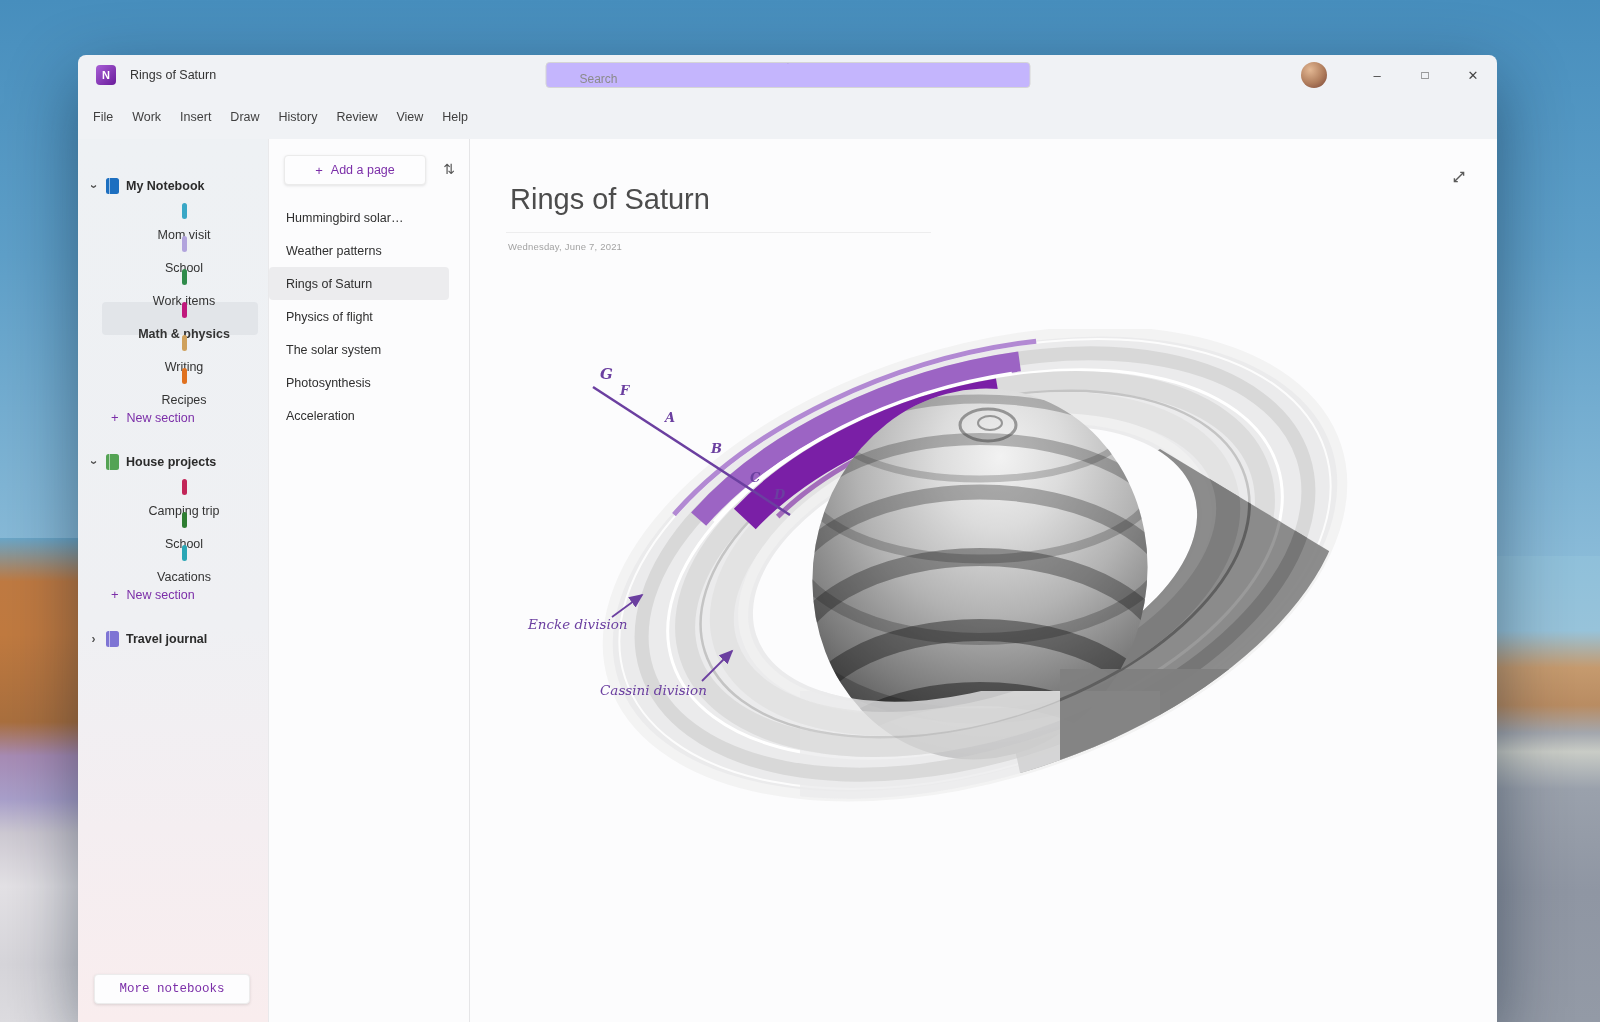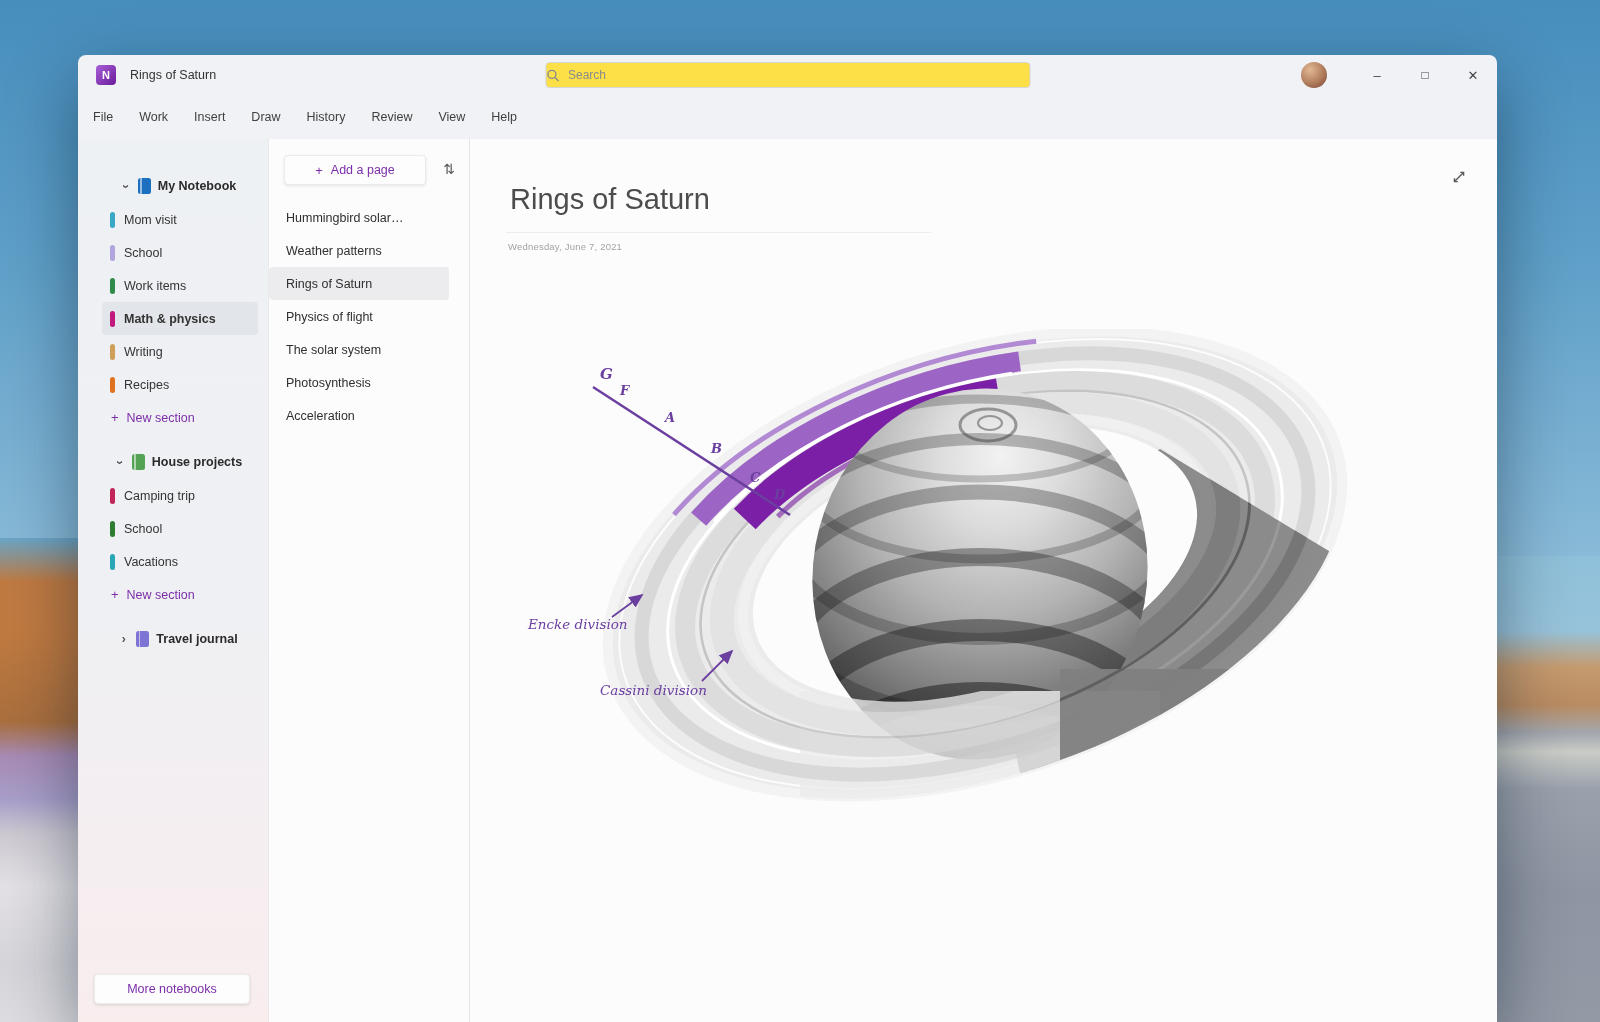--- a/index.html
+++ b/index.html
@@ -18,60 +18,60 @@
     background:#f0f2f5; border-radius:8px 8px 0 0; overflow:hidden;
     box-shadow:0 24px 70px rgba(0,20,40,.45); }
 
   
   .titlebar { height:40px; position:relative; display:flex; align-items:center; }
   .app-icon { width:20px; height:20px; border-radius:4px; margin-left:18px;
     background:linear-gradient(135deg,#a85fd6,#6a1b9a); color:#fff; font-size:11px; font-weight:bold;
     display:flex; align-items:center; justify-content:center; }
   .win-title { margin-left:14px; font-size:12.5px; color:#333; }
   .searchbox { position:absolute; left:50%; transform:translateX(-50%); top:7px;
-    width:485px; height:26px; background:#fde047; border:1px solid #d5d5d5; border-radius:4px;
-    display:flex; align-items:center; gap:7px; }
+    width:485px; height:26px; background:#c4b5fd; border:1px solid #d5d5d5; border-radius:4px;
+    display:flex; align-items:center; gap:7px;flex-direction:column; }
   .searchbox input { border:0; outline:0; background:transparent; font-size:12px; color:#555; width:420px;
     font-family:"Liberation Sans",sans-serif; }
   .searchbox input::placeholder { color:#8b8b8b; }
   .tb-right { position:absolute; right:0; top:0; height:40px; display:flex; align-items:center; }
   .avatar { width:26px; height:26px; border-radius:50%; margin-right:26px;
     background:radial-gradient(circle at 35% 30%,#e3b894,#b07d5c 55%,#8a5642 85%); }
   .win-btn { width:48px; height:40px; display:flex; align-items:center; justify-content:center;
     font-size:13px; color:#454545; cursor:default; }
   .win-btn.max { font-size:12px; }
 
   
-  .menubar { height:44px; display:flex; align-items:center; gap:26px; padding-left:15px;
+  .menubar { height:44px; display:flex; align-items:center; gap:19px; padding-left:15px;
     font-size:12.5px; color:#3f3f3f; }
 
   .main { display:flex; height:calc(100% - 84px); }
 
   
   .sidebar { width:190px; position:relative; padding-top:30px;
     background:linear-gradient(180deg,#eef1f4 0%,#eff0f3 55%,#f4eef1 78%,#f9edee 100%); }
   .nb-row { display:flex; align-items:center; height:34px; padding-left:10px;
-    font-size:12.5px; color:#2b2b2b; font-weight:bold; gap:7px;justify-content:center; }
+    font-size:12.5px; color:#2b2b2b; font-weight:bold; gap:7px; }
   .chev { width:11px; font-size:12px; color:#555; display:inline-block; text-align:center; line-height:11px; }
   .chev.down { transform:rotate(90deg); }
   .book { width:13px; height:16px; border-radius:2.5px; position:relative; flex:0 0 auto; }
   .book::before { content:""; position:absolute; left:2.5px; top:0; bottom:0; width:1.5px;
     background:rgba(255,255,255,.55); }
   .sec-row { display:flex; align-items:center; height:33px; margin:0 10px 0 24px; padding-left:8px;
-    font-size:12.5px; color:#333; gap:9px; border-radius:4px; }
+    font-size:12.5px; color:#333; gap:9px; border-radius:4px;flex-direction:column; }
   .sec-row.selected { background:#e2e5e9; font-weight:bold; }
   .sec-bar { width:5px; height:16px; border-radius:2.5px; flex:0 0 auto; }
   .new-section { display:flex; align-items:center; height:33px; margin-left:33px;
     font-size:12.5px; color:#7b2ea8; gap:8px; }
   .new-section .plus { font-size:13px; }
   .nb-gap { height:11px; }
   .more-btn { position:absolute; left:16px; bottom:18px; width:156px; height:30px;
     background:#fdfdfe; border:1px solid #ececec; border-radius:4px;
     box-shadow:0 1px 3px rgba(0,0,0,.12); color:#7b2ea8; font-size:12.5px;
-    display:flex; align-items:center; justify-content:center; }
+    display:flex; align-items:center; justify-content:center;font-family:Liberation Mono, monospace; }
 
   
   .pagelist { width:202px; background:#fcfcfd; border-left:1px solid #e9e9eb; border-right:1px solid #e5e5e7;
     padding-top:16px; position:relative; }
   .addpage-btn { margin-left:15px; width:142px; height:30px; background:#fdfdfe; border:1px solid #ebebeb;
     border-radius:4px; box-shadow:0 1px 3px rgba(0,0,0,.1); color:#7b2ea8; font-size:12.5px;
     display:flex; align-items:center; gap:8px; justify-content:center; }
   .addpage-btn .plus { font-size:13px; }
   .sort-icon { position:absolute; right:14px; top:22px; font-size:14px; color:#555; }
   .page-rows { margin-top:16px; }

